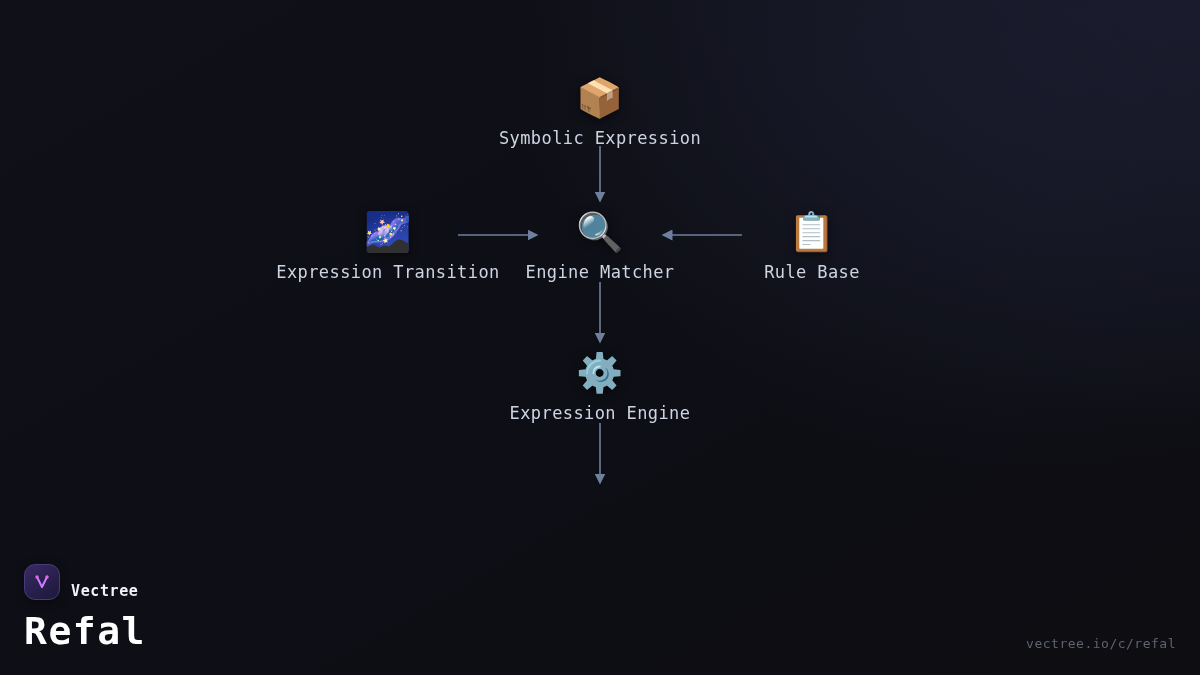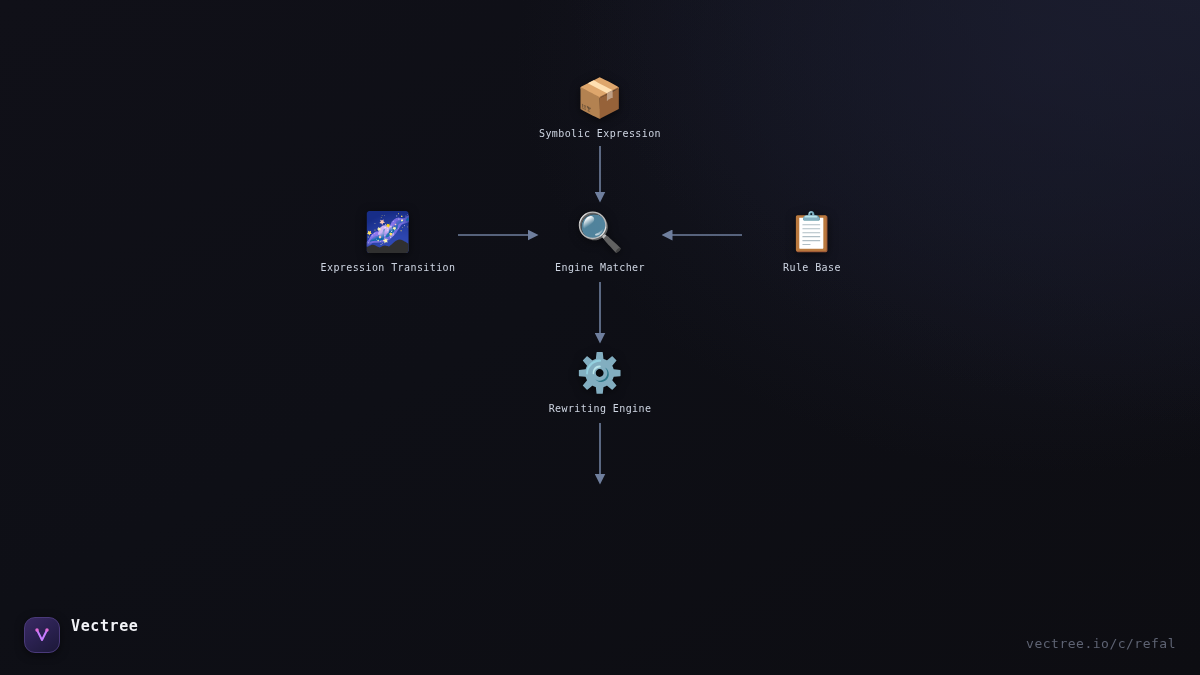--- a/index.html
+++ b/index.html
@@ -43,42 +43,42 @@
     font-size: 38px;
     line-height: 42px;
     height: 44px;
     display: flex;
     align-items: center;
     justify-content: center;
     filter: drop-shadow(0 2px 5px rgba(0,0,0,0.55));
   }
   .node-label {
     margin-top: 8px;
-    font-size: 10px;
+    font-size: 17px;
     letter-spacing: 0.4px;
     color: #ced5e2;
     white-space: nowrap;
     font-family: "DejaVu Sans Mono", "Liberation Mono", monospace;
   }
 
   #node-symbolic   { left: 600px; top: 76px; }
   #node-metasystem { left: 388px; top: 210px; }
   #node-pattern    { left: 600px; top: 210px; }
   #node-rulebase   { left: 812px; top: 210px; }
   #node-rewriting  { left: 600px; top: 351px; }
 
   
   #brand {
     position: absolute;
     left: 24px;
     bottom: 22px;
   }
   #brand-row {
     display: flex;
-    align-items: flex-start;
+    align-items: flex-end;
     gap: 11px;
   }
   #brand-logo {
     width: 34px;
     height: 34px;
     border-radius: 11px;
     background: linear-gradient(145deg, #3a2a63 0%, #2a2150 48%, #1c1838 100%);
     border: 1px solid #4a3a7a;
     display: flex;
     align-items: center;
@@ -160,31 +160,32 @@
     <div class="node-label">Engine Matcher</div>
   </div>
 
   <div class="node" id="node-rulebase">
     <div class="node-icon">📋</div>
     <div class="node-label">Rule Base</div>
   </div>
 
   <div class="node" id="node-rewriting">
     <div class="node-icon">⚙️</div>
-    <div class="node-label">Rewriting Engine</div>
+    <div class="node-label">Expression Engine</div>
   </div>
 
   <div id="brand">
     <div id="brand-row">
       <div id="brand-logo">
         <svg width="20" height="20" viewBox="0 0 24 24" xmlns="http://www.w3.org/2000/svg">
           <path d="M6 6 L12 18 L18 6" stroke="#c77dff" stroke-width="2.4" fill="none" stroke-linecap="round" stroke-linejoin="round"></path>
           <circle cx="6" cy="6" r="2.1" fill="#e36bd8"></circle>
           <circle cx="18" cy="6" r="2.1" fill="#e36bd8"></circle>
         </svg>
       </div>
       <div id="brand-name">Vectree</div>
     </div>
+    <div id="brand-title">Refal</div>
   </div>
 
   <div id="footer-url">vectree.io/c/refal</div>
 
 </div>
 
 </body></html>

